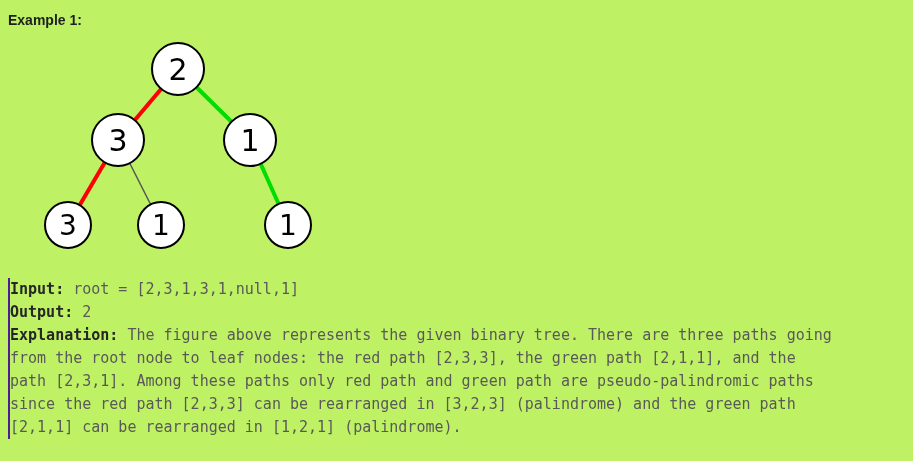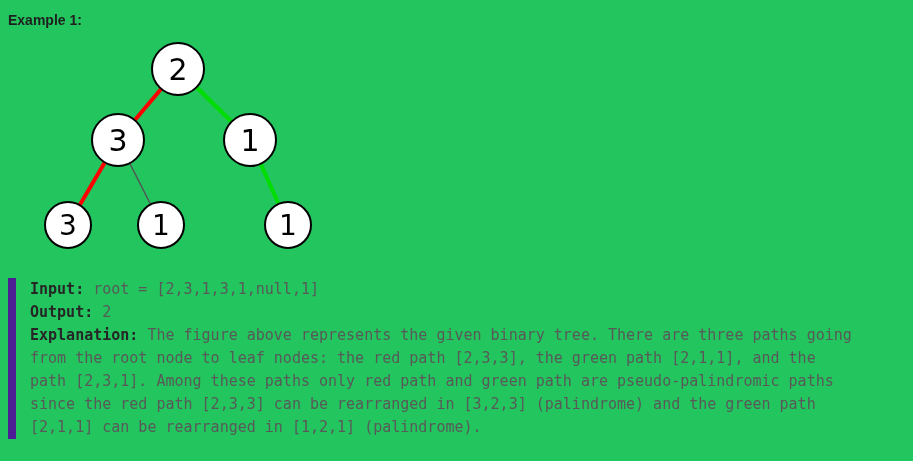--- a/index.html
+++ b/index.html
@@ -6,21 +6,21 @@
     margin: 0;
     padding: 0;
     background: #ffffff;
     font-family: "Liberation Sans", sans-serif;
   }
   .page {
     width: 913px;
     height: 461px;
     box-sizing: border-box;
     padding: 12px 8px 10px 8px;
-    background: #22c55e;
+    background: #bef264;
     overflow: hidden;
   }
   .heading {
     font-size: 14px;
     font-weight: bold;
     color: #1f1f1f;
     margin: 0 0 6px 0;
   }
   .tree-wrap {
     margin: 8px 0 22px 30px;
@@ -31,22 +31,21 @@
   }
   .tree-node-label {
     font-family: "DejaVu Sans", sans-serif;
     fill: #000000;
   }
   .code-block {
     font-family: "DejaVu Sans Mono", "Liberation Mono", monospace;
     font-size: 15px;
     line-height: 23px;
     color: #595959;
-    border-left: 8px solid #4c1d95;
-    padding-left: 14px;
+    border-left: 2px solid #4c1d95;
     margin-left: 0;
     white-space: pre-wrap;
   }
   .code-label {
     font-weight: bold;
     color: #262626;
   }
   .code-val {
     color: #595959;
   }

